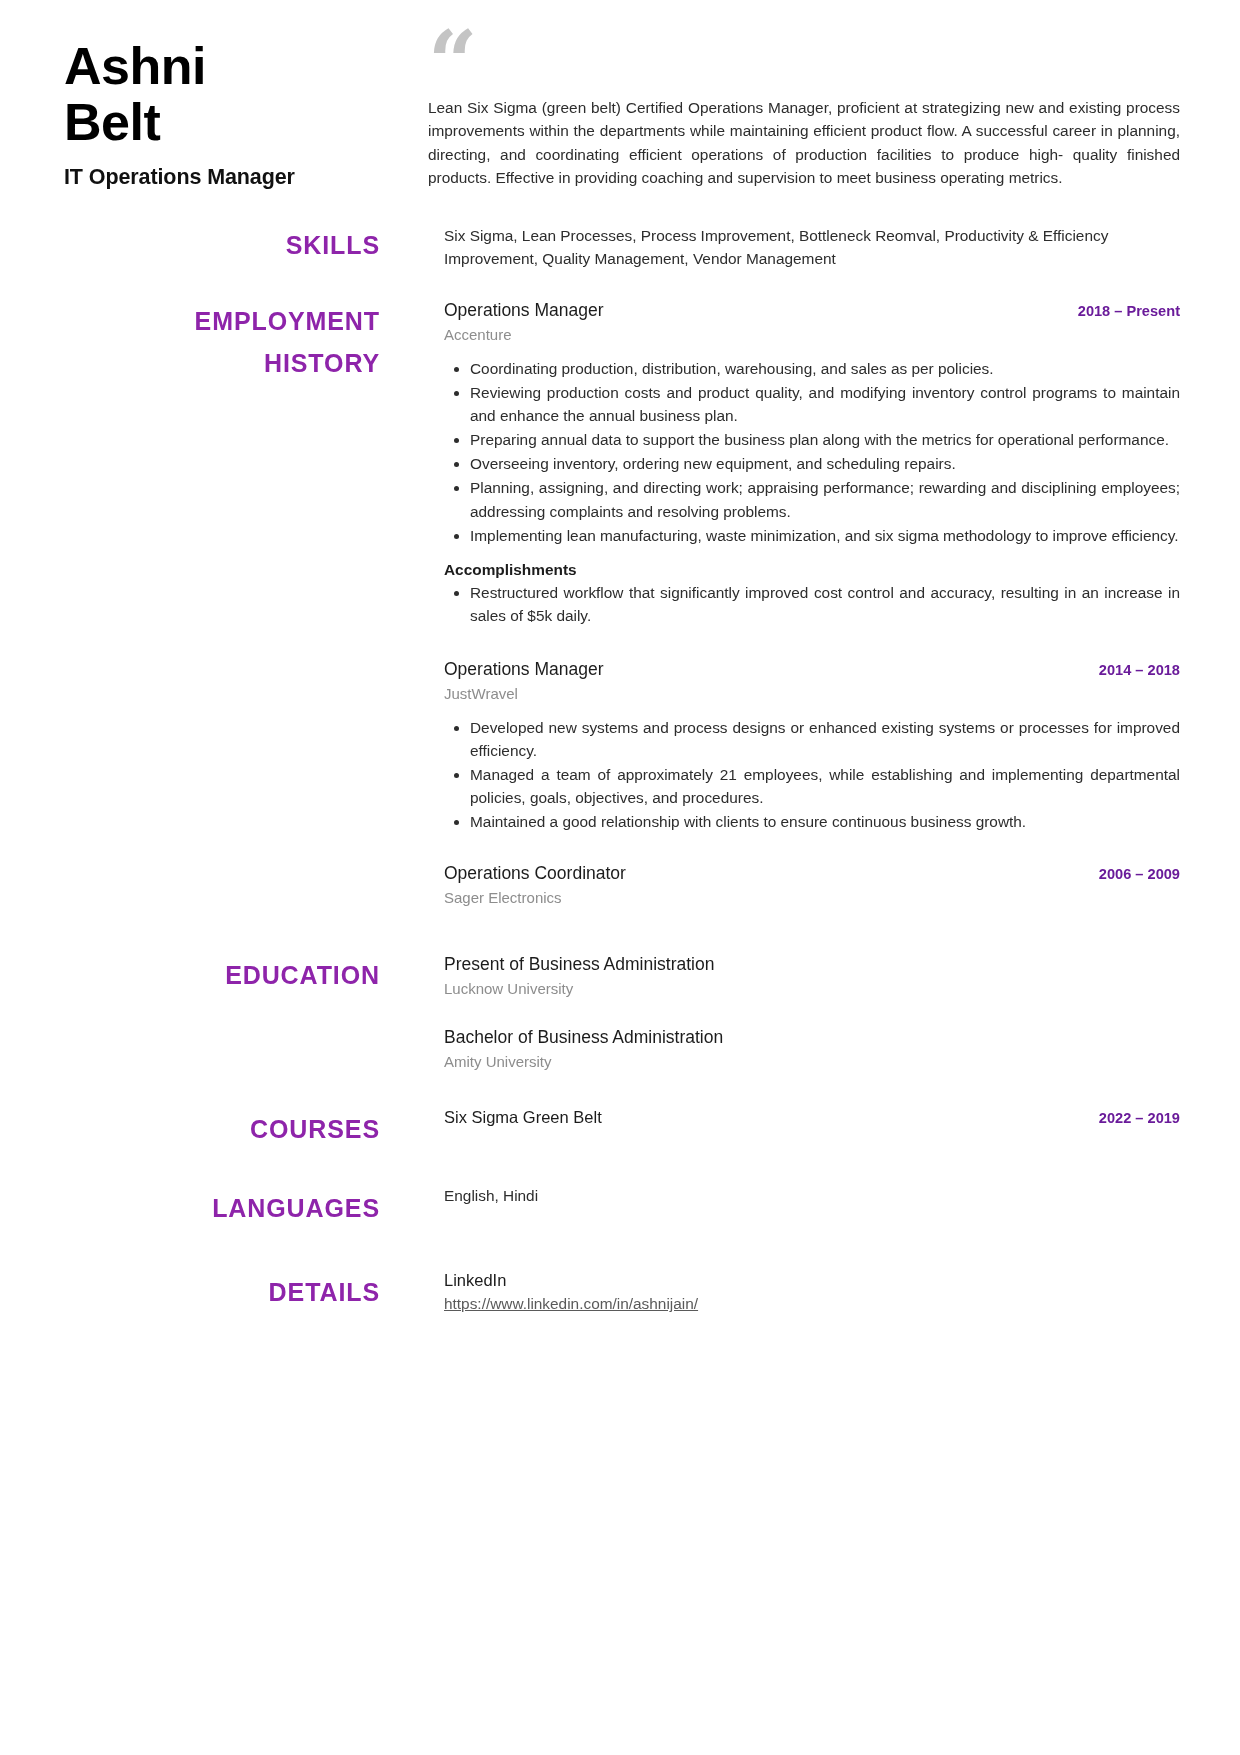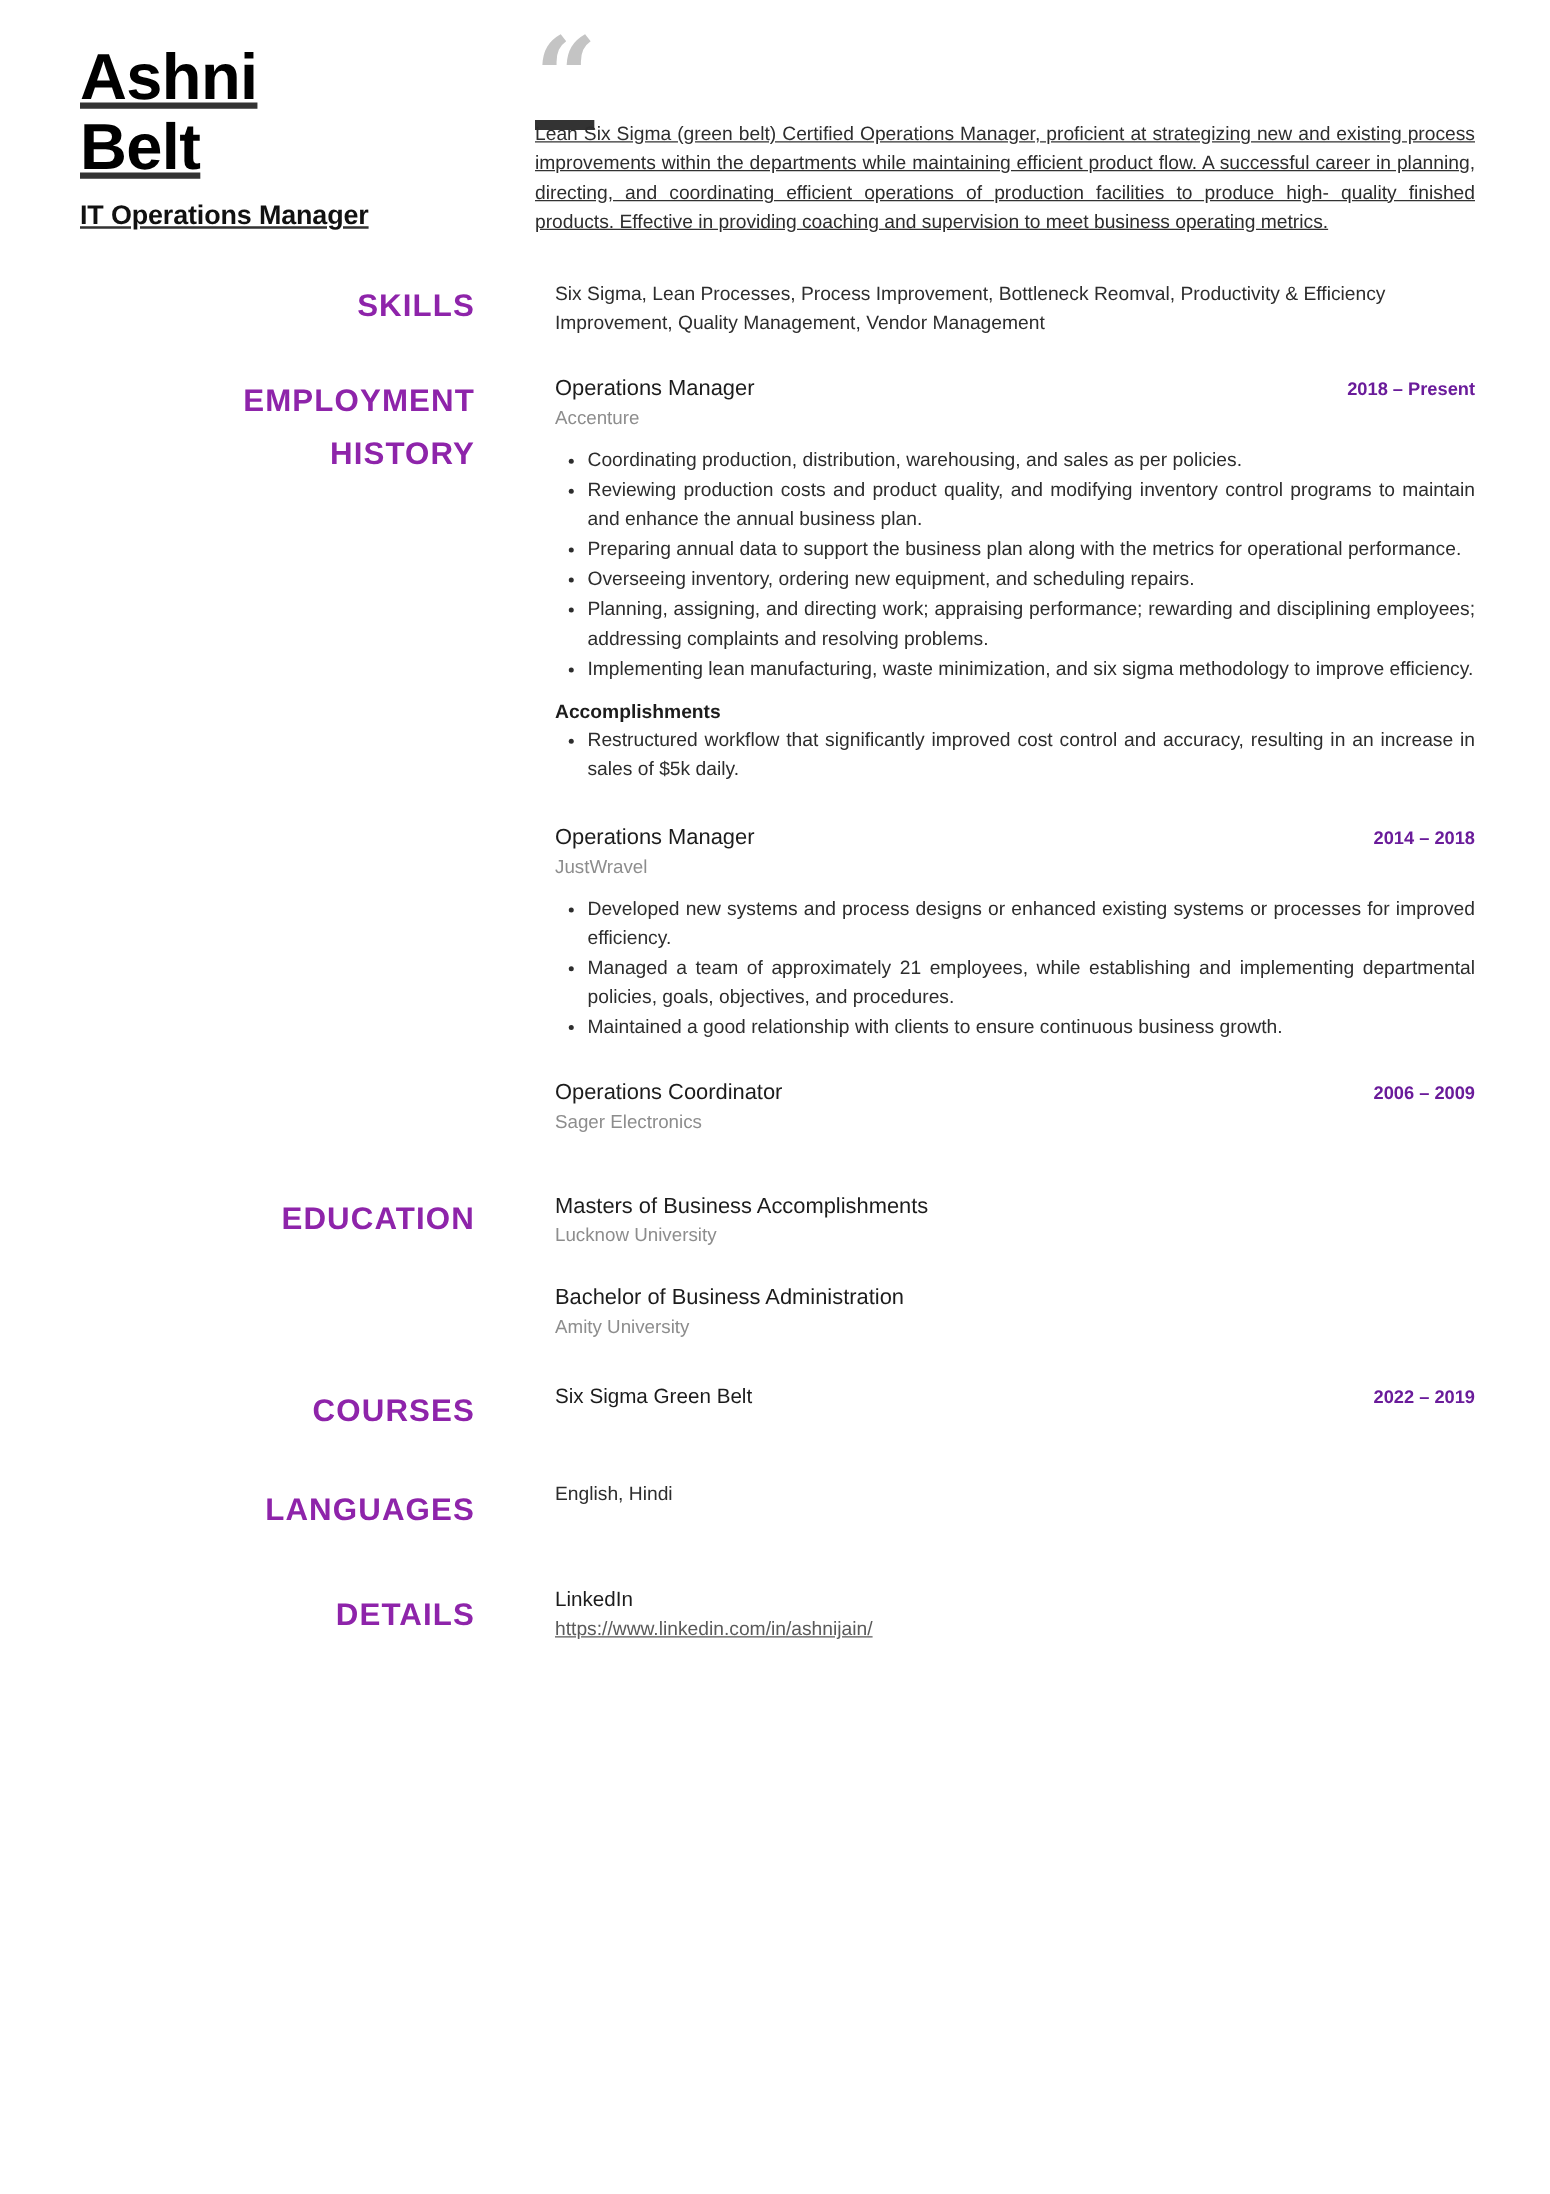--- a/index.html
+++ b/index.html
@@ -15,22 +15,21 @@
   .page {
     position: relative;
     width: 1240px;
     height: 1755px;
     padding: 28px 60px 0 64px;
   }
 
   
   .header {
     display: flex;
-    align-items: center;
-    text-decoration: underline;
+    align-items: flex-end;
   }
   .header-left {
     width: 360px;
     flex: 0 0 360px;
     padding-top: 2px;
   }
   .name {
     font-size: 52px;
     line-height: 1.08;
     font-weight: bold;
@@ -251,21 +250,21 @@
 
     </div>
   </div>
 
   <div class="section" style="margin-top:46px;">
     <div class="sec-label-col">
       <div class="sec-label">EDUCATION</div>
     </div>
     <div class="sec-body">
       <div class="edu-item">
-        <div class="edu-degree">Masters of Business Accomplishments</div>
+        <div class="edu-degree">Present of Business Administration</div>
         <div class="edu-school">Lucknow University</div>
       </div>
       <div class="edu-item" style="margin-top:30px;">
         <div class="edu-degree">Bachelor of Business Administration</div>
         <div class="edu-school">Amity University</div>
       </div>
     </div>
   </div>
 
   <div class="section" style="margin-top:38px;">

